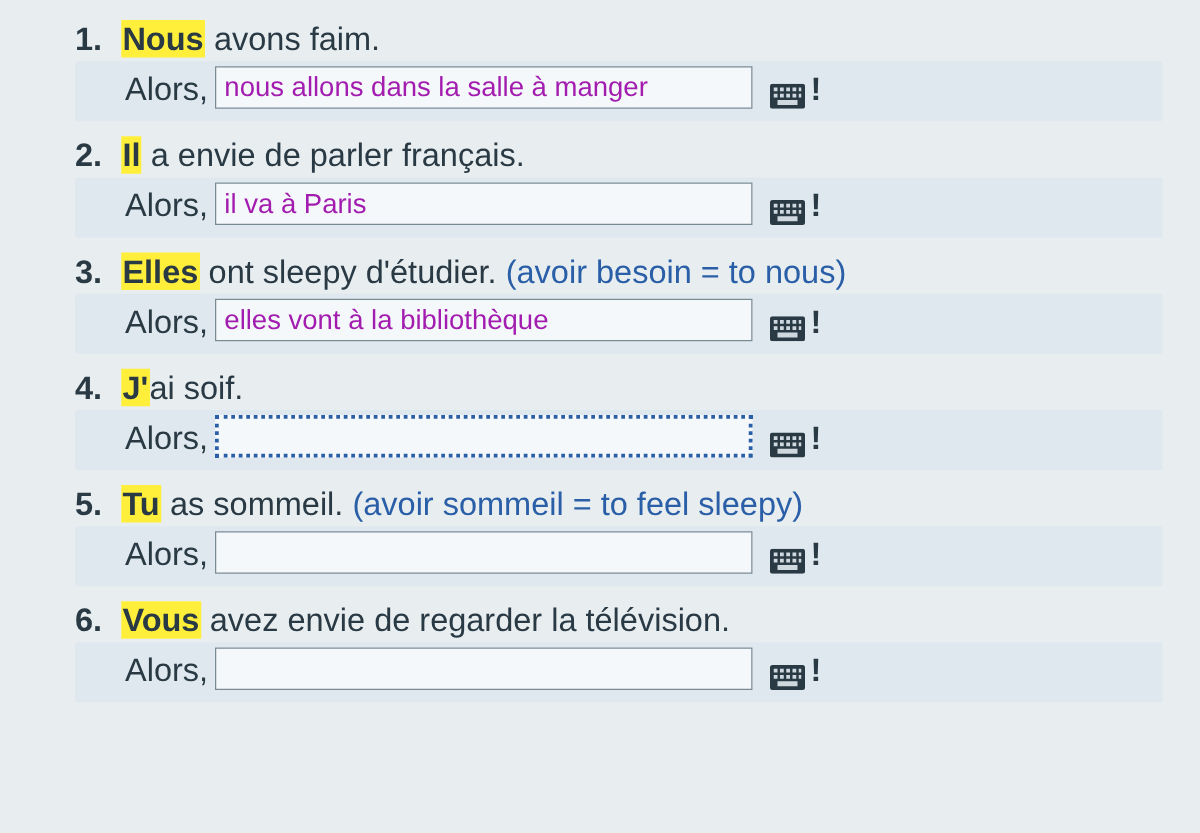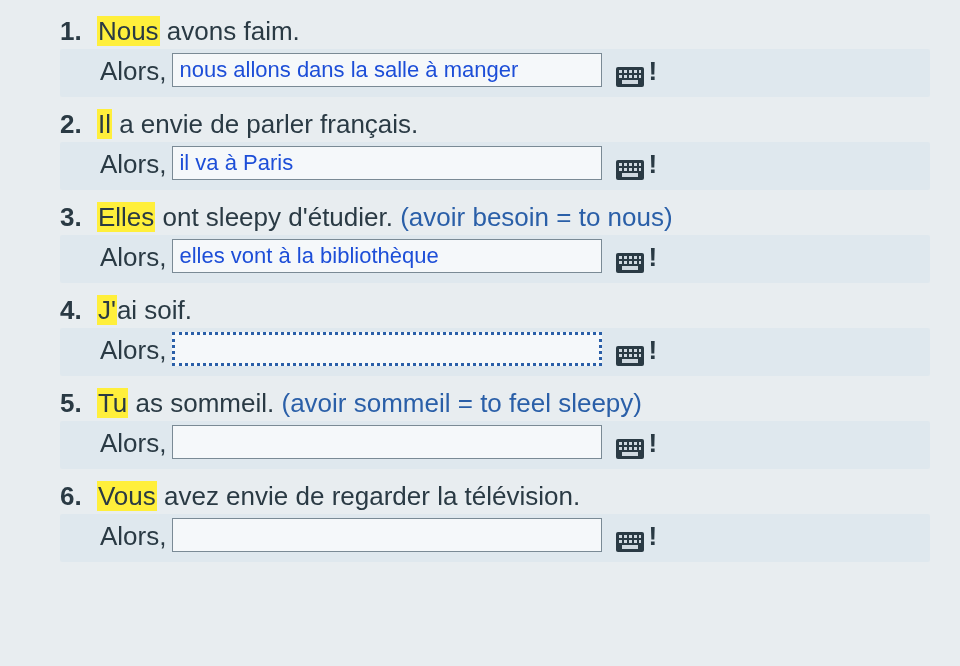--- a/index.html
+++ b/index.html
@@ -31,31 +31,32 @@
     background: #dfe8ee;
     border-radius: 2px;
   }
   .num {
     font-weight: bold;
     margin-right: 8px;
   }
   .hl {
     background: #ffef3b;
     padding: 0 1px;
+    font-weight: bold;
   }
   .hint {
     color: #2a5fa8;
   }
   .alors {
     margin-right: 6px;
   }
   .answer-input {
     font-family: Arial, Helvetica, sans-serif;
     font-size: 22px;
-    color: #1d4ed8;
+    color: #a21caf;
     height: 34px;
     width: 430px;
     background: #f5f8fa;
     border: 1px solid #7a8a95;
     padding: 0 6px;
     box-sizing: border-box;
   }
   .answer-input.focused {
     border: 3px dotted #2a5fa8;
     outline: none;

